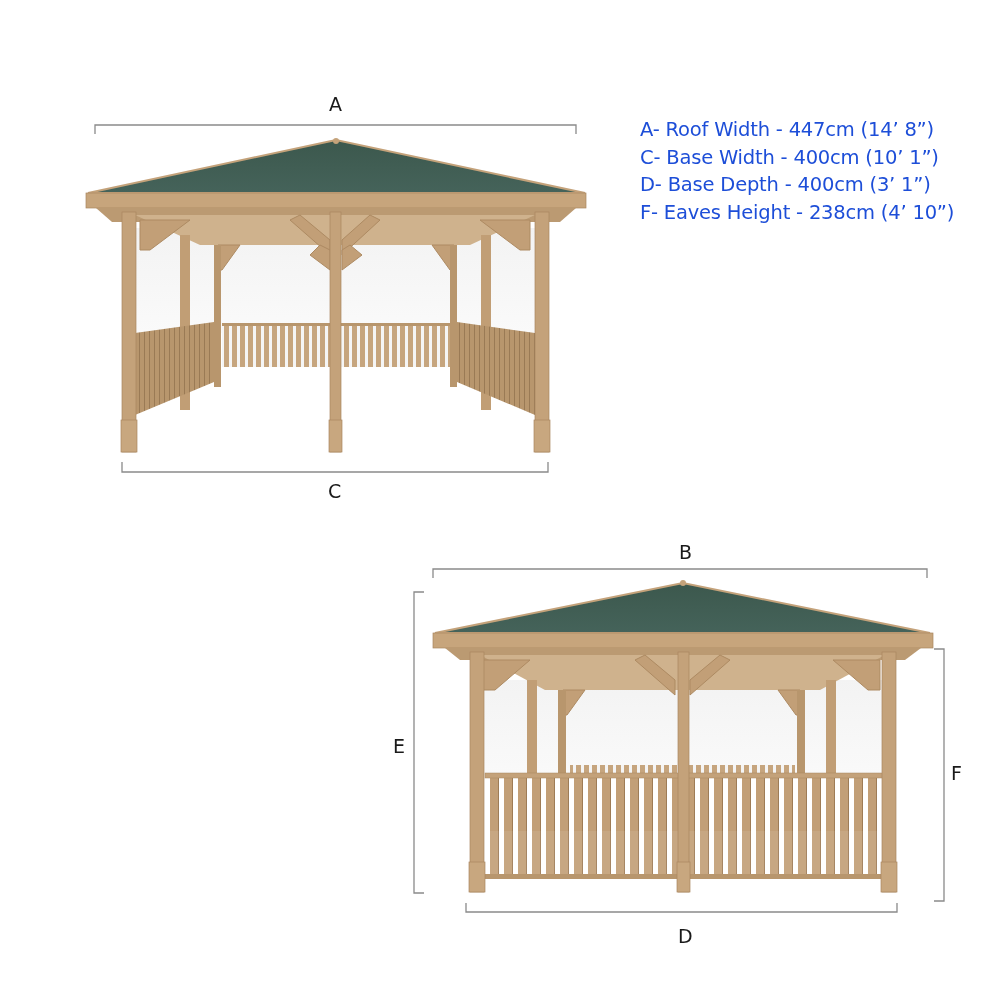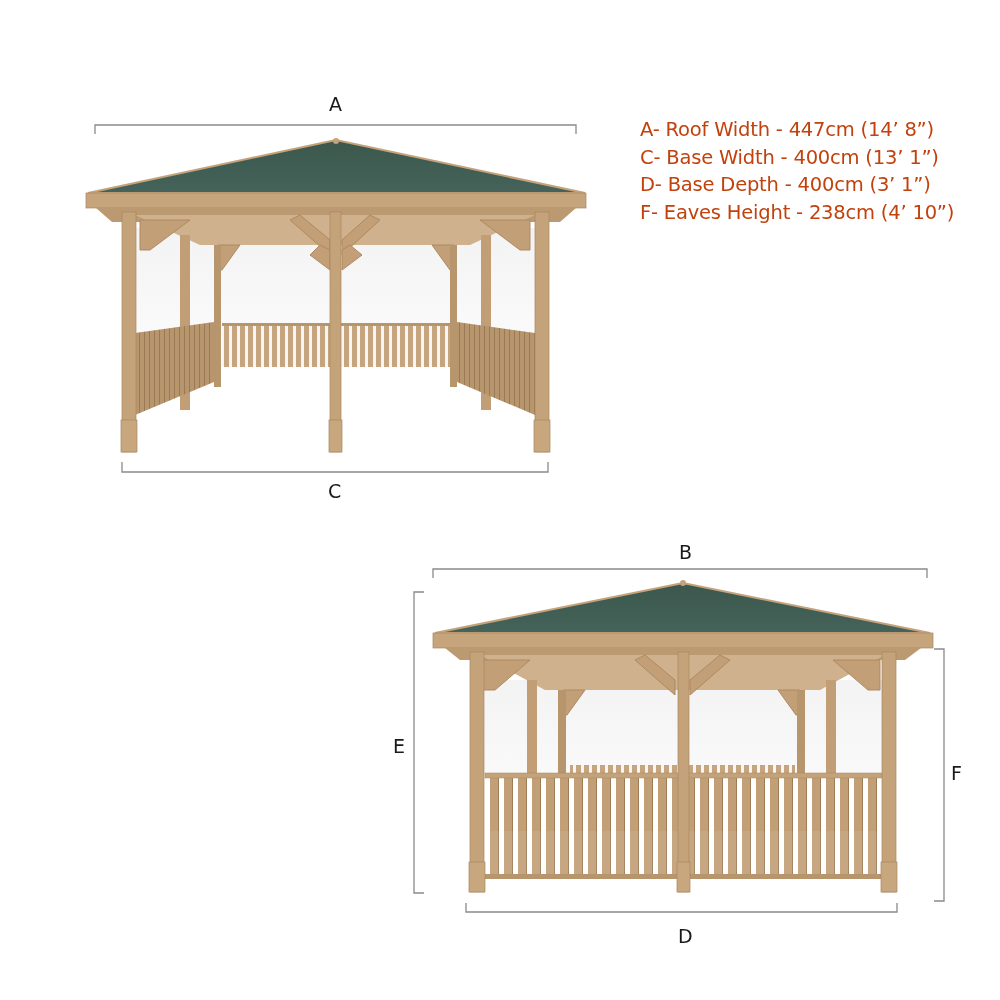--- a/index.html
+++ b/index.html
@@ -1,18 +1,18 @@
 <!DOCTYPE html>
 <html><head>
 <meta charset="utf-8">
 <style>
   html, body { margin:0; padding:0; background:#ffffff; }
   body { width:1000px; height:1000px; position:relative; overflow:hidden; font-family:"DejaVu Sans", sans-serif; }
   svg { position:absolute; left:0; top:0; }
-  .legend { position:absolute; left:640px; top:116px; font-size:19.5px; line-height:27.5px; color:#c2410c; letter-spacing:-0.2px; }
+  .legend { position:absolute; left:640px; top:116px; font-size:19.5px; line-height:27.5px; color:#1d4ed8; letter-spacing:-0.2px; }
   .legend div { white-space:nowrap; }
   .lbl { position:absolute; font-size:19px; color:#1a1a1a; }
 </style>
 </head>
 <body>
 
 <svg width="1000" height="1000" viewBox="0 0 1000 1000">
   <defs>
     <linearGradient id="roofg" x1="0" y1="0" x2="0" y2="1">
       <stop offset="0" stop-color="#3c584d"></stop>
@@ -143,16 +143,16 @@
 
 <div class="lbl" style="left:329px;top:93px;">A</div>
 <div class="lbl" style="left:328px;top:480px;">C</div>
 <div class="lbl" style="left:679px;top:541px;">B</div>
 <div class="lbl" style="left:678px;top:925px;">D</div>
 <div class="lbl" style="left:393px;top:735px;">E</div>
 <div class="lbl" style="left:951px;top:762px;">F</div>
 
 <div class="legend">
   <div>A- Roof Width - 447cm (14’ 8”)</div>
-  <div>C- Base Width - 400cm (13’ 1”)</div>
+  <div>C- Base Width - 400cm (10’ 1”)</div>
   <div>D- Base Depth - 400cm (3’ 1”)</div>
   <div>F- Eaves Height - 238cm (4’ 10”)</div>
 </div>
 
 </body></html>

